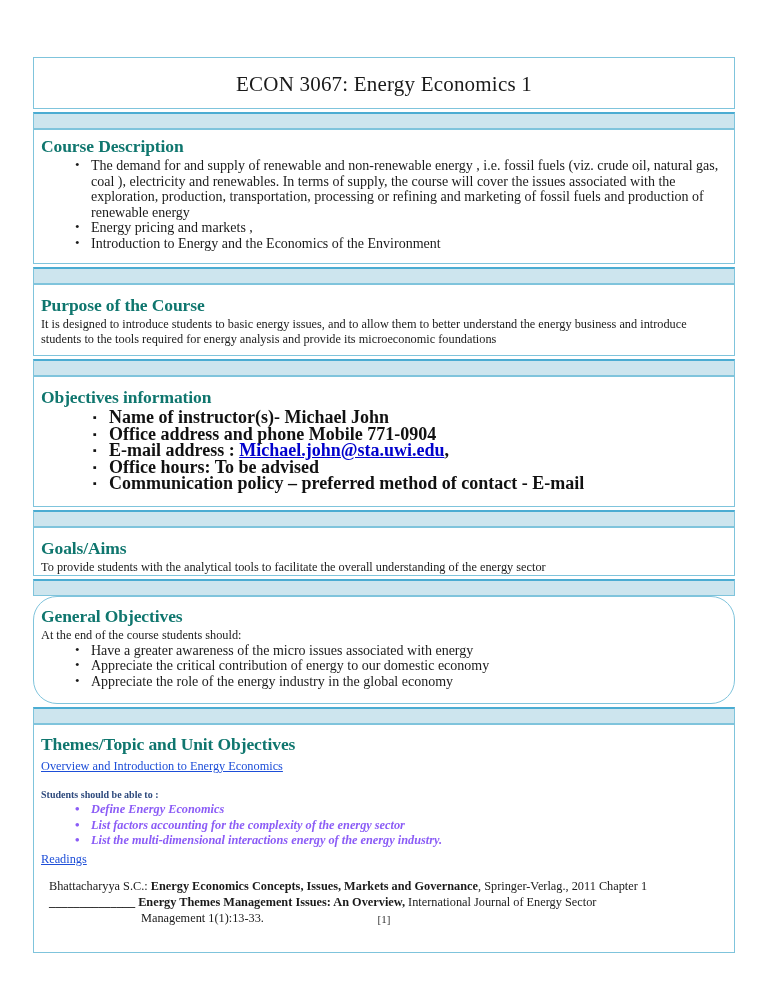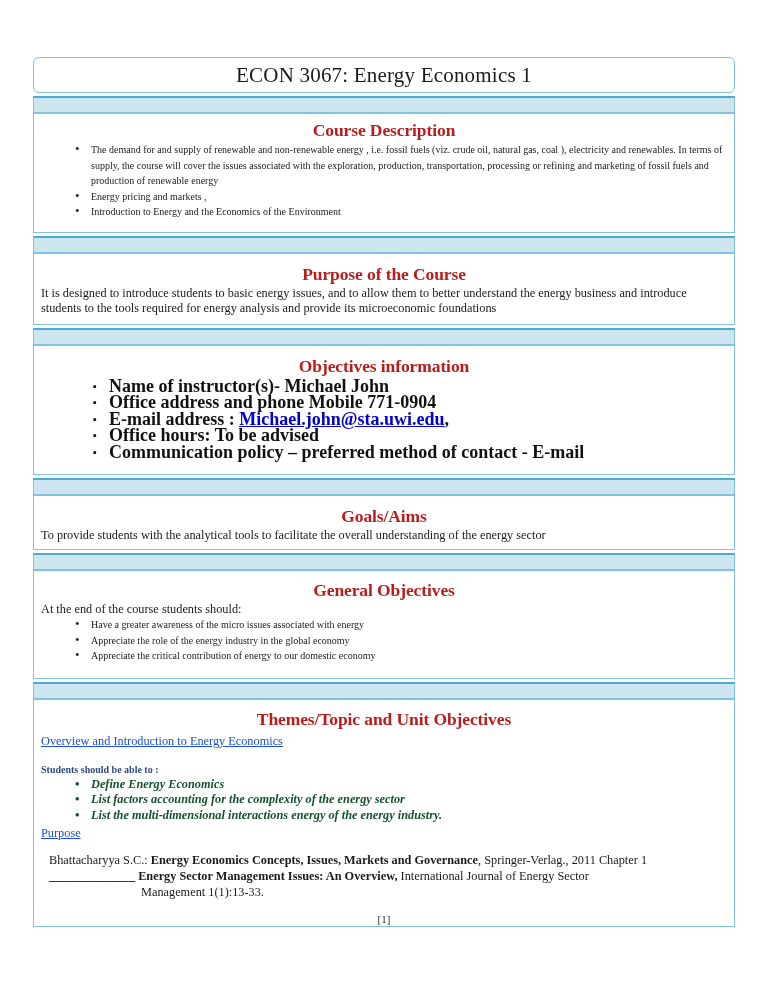--- a/index.html
+++ b/index.html
@@ -45,62 +45,60 @@
     box-sizing: border-box;
     height: 17px;
     margin: 0;
   }
   .gap {
     height: 3px;
   }
 
   
   .title-box {
-    height: 36px;
+    height: 52px;
     display: flex;
     align-items: flex-start;
     justify-content: center;
-    padding-top: 5px;
-    border-radius: 6px;
+    padding-top: 14px;
   }
   .doc-title {
     font-family: "Liberation Serif", serif;
     font-size: 21px;
     letter-spacing: 0.2px;
     color: #1a1a1a;
     white-space: nowrap;
   }
 
   
   h2.sec-head {
     font-family: "Liberation Serif", serif;
     font-size: 17.5px;
     font-weight: bold;
     margin: 2px 0 1px 0;
     padding: 0;
-    color: #b91c1c;
+    color: #0f766e;
     letter-spacing: -0.1px;
-    text-align: center;
   }
 
   p.body-line {
     font-size: 12.3px;
     line-height: 15px;
     margin: 0;
     padding: 0;
     color: #1a1a1a;
   }
 
   ul.bul {
     margin: 0;
     padding: 0;
     list-style: none;
   }
   ul.bul > li {
-    font-size: 10px;
+    font-size: 14px;
     line-height: 15.5px;
     position: relative;
     padding-left: 50px;
     margin: 0;
     color: #1a1a1a;
   }
   ul.bul > li::before {
     content: "\2022";
     position: absolute;
     left: 34px;
@@ -151,21 +149,21 @@
   }
   .blue-head {
     color: #2E4A7D;
     font-weight: bold;
     font-size: 10px;
     line-height: 15px;
     margin: 0;
   }
   ul.blue-bul { margin: 0; padding: 0; list-style: none; }
   ul.blue-bul > li {
-    color: #14532d;
+    color: #8b5cf6;
     font-weight: bold;
     font-style: italic;
     font-size: 12.3px;
     line-height: 15.5px;
     position: relative;
     padding-left: 50px;
   }
   ul.blue-bul > li::before {
     content: "\2022";
     position: absolute;
@@ -234,56 +232,56 @@
         <li>
           <span>E-mail address :  </span><a class="mail" href="#">Michael.john@sta.uwi.edu</a><span>,</span>
         </li>
         <li>Office hours: To be advised</li>
         <li>Communication policy – preferred method of contact - E-mail</li>
       </ul>
     </div>
     <div class="gap"></div>
     <div class="spacer-bar"></div>
 
-    <div class="box" style="padding-bottom:6px;">
+    <div class="box" style="padding-bottom:0;">
       <h2 class="sec-head" style="margin-top:6px;">Goals/Aims</h2>
       <p class="body-line">To provide students with the analytical tools to facilitate the overall understanding of the energy sector</p>
     </div>
     <div class="gap"></div>
     <div class="spacer-bar"></div>
 
-    <div class="box" style="padding-bottom:14px;">
+    <div class="box" style="padding-bottom:14px;border-radius:24px;">
       <h2 class="sec-head" style="margin-top:5px;">General Objectives</h2>
       <p class="body-line">At the end of the course students should:</p>
       <ul class="bul">
         <li>Have a greater awareness of the micro issues associated with energy</li>
+        <li>Appreciate the critical contribution of energy to our domestic economy</li>
         <li>Appreciate the role of the energy industry in the global economy</li>
-        <li>Appreciate the critical contribution of energy to our domestic economy</li>
       </ul>
     </div>
     <div class="gap"></div>
     <div class="spacer-bar"></div>
 
     <div class="box" style="padding-bottom:26px;">
       <h2 class="sec-head" style="margin-top:5px;">Themes/Topic and Unit Objectives</h2>
       <span class="underlined">Overview  and Introduction to Energy Economics</span>
       <div style="height:13px;"></div>
       <p class="blue-head">Students should be able to :</p>
       <ul class="blue-bul">
         <li>Define Energy Economics</li>
         <li>List factors accounting for the complexity of the energy sector</li>
         <li>List the multi-dimensional interactions energy of the energy industry.</li>
       </ul>
-      <span class="underlined">Purpose</span>
+      <span class="underlined">Readings</span>
       <div style="height:11px;"></div>
       <p class="readings-body">
         <span class="indent-1"><span>Bhattacharyya S.C.</span><span>: </span><span class="b">Energy Economics Concepts, Issues, Markets and Governance</span><span>, Springer-Verlag., 2011   Chapter 1</span></span>
       </p>
       <p class="readings-body">
-        <span class="indent-1"><span class="b">______________</span><span> </span><span class="b">Energy Sector Management Issues: An Overview,</span><span> International Journal of Energy Sector</span></span>
+        <span class="indent-1"><span class="b">______________</span><span> </span><span class="b">Energy Themes Management Issues: An Overview,</span><span> International Journal of Energy Sector</span></span>
         <span class="indent-2">Management 1(1):13-33.</span>
       </p>
     </div>
 
   </div>
 
   <div class="pagenum">[1]</div>
 </div>
 
 </body></html>

